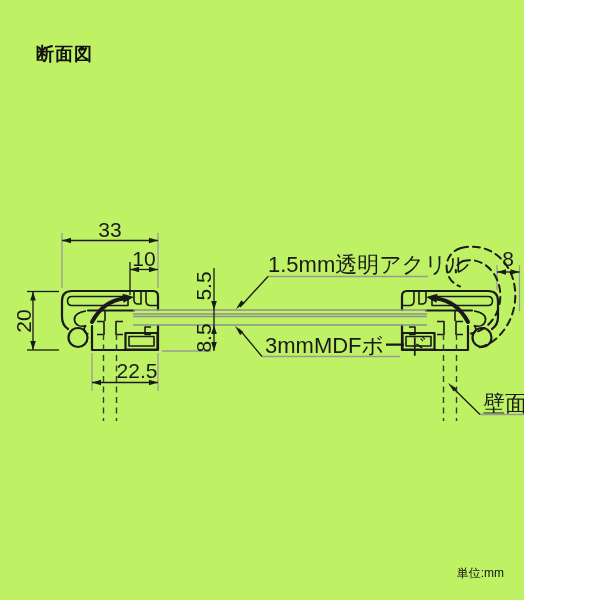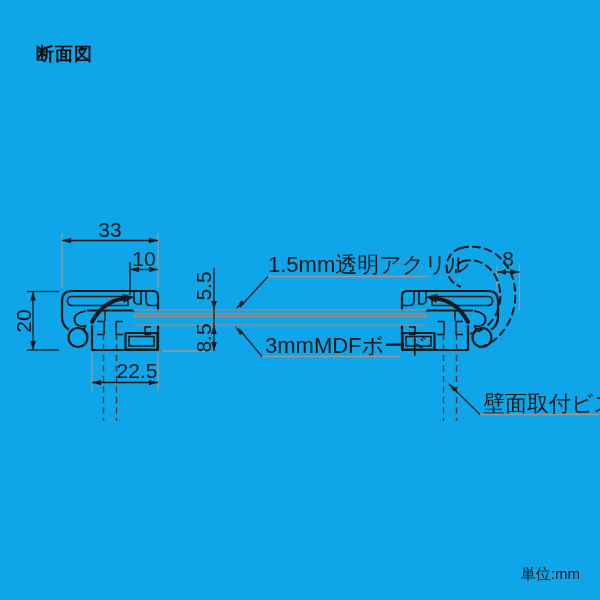--- a/index.html
+++ b/index.html
@@ -1,25 +1,25 @@
 <!DOCTYPE html>
 <html><head>
 <meta charset="utf-8">
 <style>
   html,body{margin:0;padding:0;background:#ffffff;}
   #stage{
-    position:relative;width:600px;height:600px;background:#0ea5e9;overflow:hidden;
+    position:relative;width:524px;height:600px;background:#bef264;overflow:hidden;
     font-family:"Liberation Sans",sans-serif;
   }
   #page-title{
     position:absolute;left:36px;top:42px;font-size:18px;font-weight:700;color:#111;
     letter-spacing:1px;
   }
   #unit-label{
-    position:absolute;right:20px;top:565px;font-size:15px;color:#111;margin-left:40px;
+    position:absolute;right:20px;top:565px;font-size:12px;color:#111;margin-left:40px;
   }
   svg{position:absolute;left:0;top:0;}
   .ln{stroke:#1a1a1a;stroke-width:2.2;fill:none;stroke-linejoin:round;stroke-linecap:round;}
   .ln-thin{stroke:#1a1a1a;stroke-width:1.6;fill:none;stroke-linejoin:round;}
   .dim{stroke:#1a1a1a;stroke-width:1.3;fill:none;}
   .ext{stroke:#999999;stroke-width:1.3;fill:none;}
   .sheet{stroke:#8e8e8e;stroke-width:1.6;fill:none;}
   .dash-screw{stroke:#3a3a3a;stroke-width:1.4;fill:none;stroke-dasharray:6 4.5;}
   .dash-flap{stroke:#1a1a1a;stroke-width:2;fill:none;stroke-dasharray:7 5;stroke-linecap:round;}
   .arr{fill:#1a1a1a;stroke:none;}

